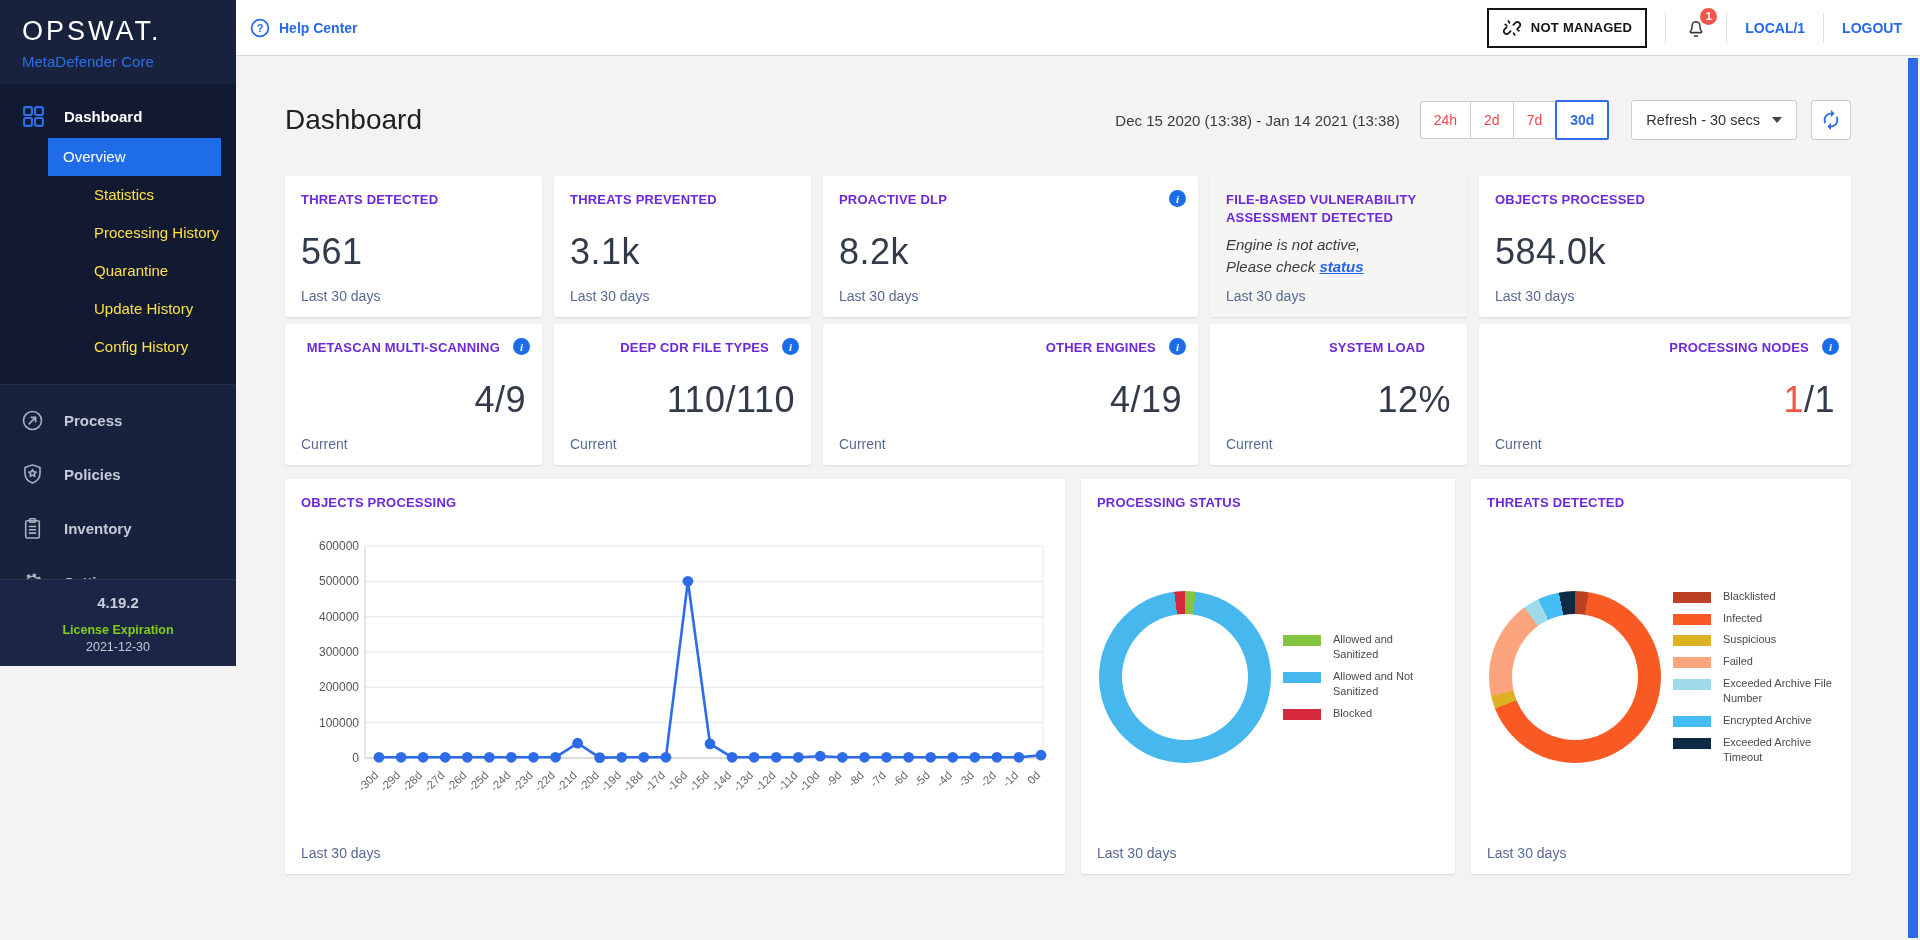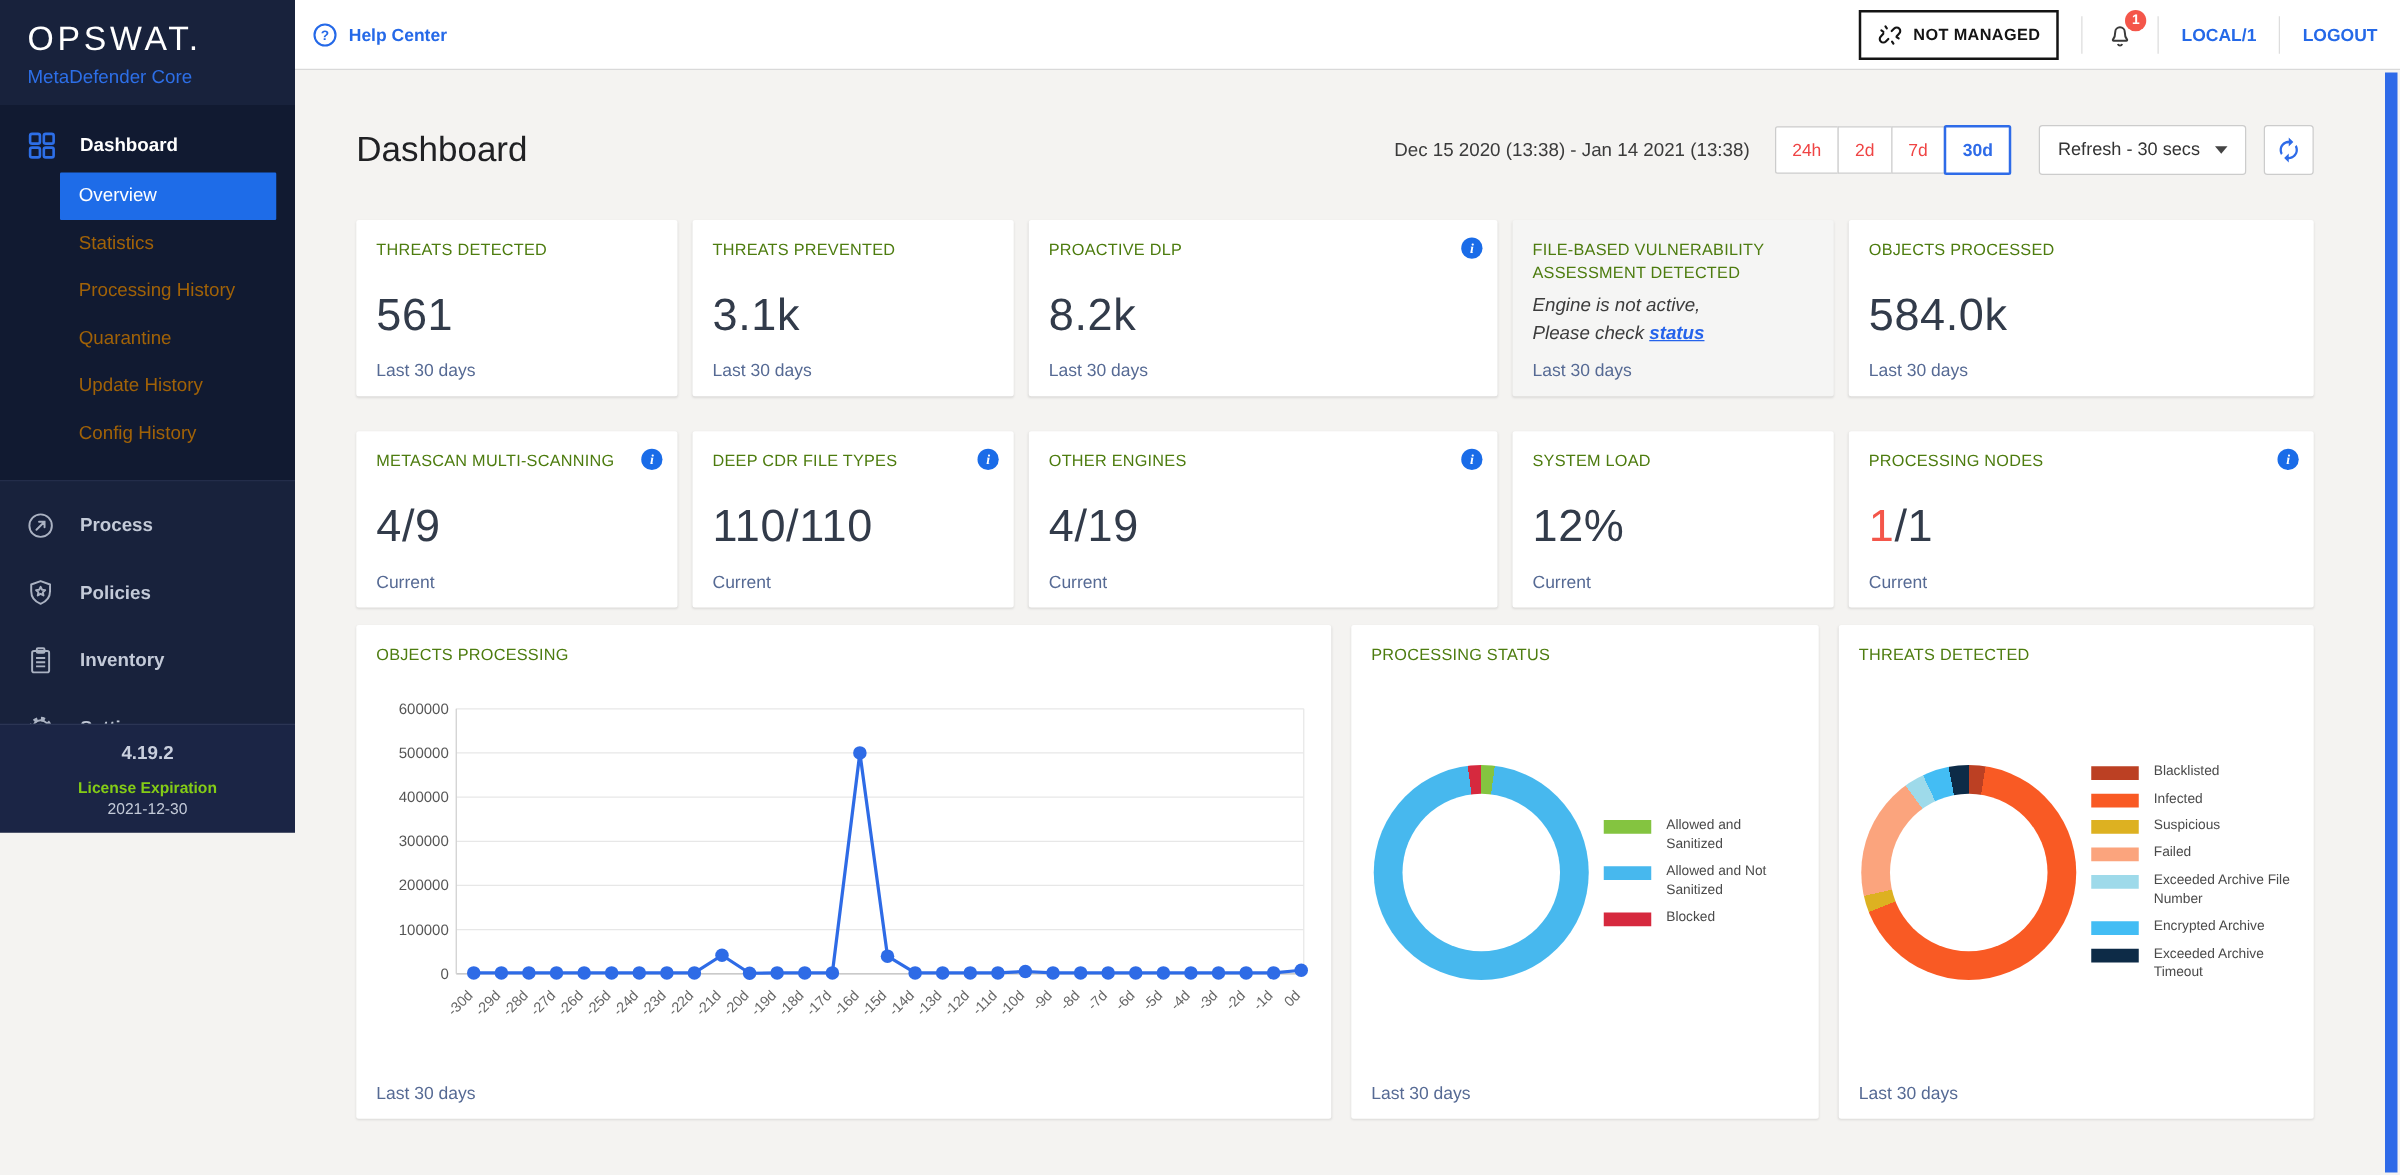--- a/index.html
+++ b/index.html
@@ -8,22 +8,22 @@
 
   
   .sidebar { position:absolute; left:0; top:0; width:236px; height:666px;
     background:#18223c; color:#c6cdda; z-index:5; }
   .logo-block { padding:16px 22px 14px 22px; background:#18223c; }
   .logo-main { color:#fff; font-size:27px; letter-spacing:3px; font-weight:300; }
   .logo-sub { color:#2d6fe8; font-size:15px; margin-top:6px; }
   .nav-group-dash { background:#111a31; padding:10px 0 18px 0; }
   .nav-head { display:flex; align-items:center; height:44px; padding-left:22px; cursor:pointer; }
   .nav-head .nav-label { color:#fff; font-weight:bold; font-size:15px; margin-left:19px; }
-  .subitem { height:38px; line-height:38px; padding-left:63px; font-size:15px;
-    color:#a16207; cursor:pointer; }
+  .subitem { height:38px; line-height:38px; padding-left:94px; font-size:15px;
+    color:#fde047; cursor:pointer; }
   .subitem.active { background:#1e6ce8; color:#fff; margin:0 15px 0 48px;
     padding-left:15px; border-radius:1px; }
   .nav-group-main { background:#18223c; border-top:1px solid #232d4a; padding-top:8px; }
   .mainitem { display:flex; align-items:center; height:54px; padding-left:21px; cursor:pointer;text-align:center; }
   .mainitem .nav-label { color:#c3cad8; font-weight:bold; font-size:15px; margin-left:20px; }
   .icon-slot { width:23px; height:23px; display:inline-flex; align-items:center; justify-content:center; }
   .version-block { position:absolute; bottom:0; left:0; width:236px; background:#1b2545;
     border-top:1px solid #2b3554; text-align:center; padding:14px 0 12px 0; }
   .version-num { font-weight:bold; font-size:15px; color:#c9cfdd; }
   .license-label { font-weight:bold; font-size:12.5px; color:#84cc16; margin-top:12px; }
@@ -67,26 +67,26 @@
     font-size:14.5px; color:#333; cursor:pointer; }
   .caret { width:0; height:0; border-left:5px solid transparent; border-right:5px solid transparent;
     border-top:6px solid #444; }
   .refresh-btn { width:40px; height:40px; background:#fff; border:1px solid #ccc;
     border-radius:3px; margin-left:14px; display:flex; align-items:center; justify-content:center;
     cursor:pointer; }
 
   
   .cards-row { display:grid; grid-template-columns:257px 257px 375px 257px 1fr;
     column-gap:12px; margin-top:35px; }
-  .cards-row + .cards-row { margin-top:28px; }
+  .cards-row + .cards-row { margin-top:7px;text-align:right; }
   .card { background:#fff; border-radius:2px; box-shadow:0 1px 2px rgba(0,0,0,.10);
     position:relative; }
   .stat-card { height:141px; padding:15px 16px; }
   .stat-card.disabled { background:#f5f5f4; }
-  .card-title { font-size:13px; font-weight:normal; color:#4d7c0f; letter-spacing:.2px;
+  .card-title { font-size:13px; font-weight:bold; color:#6d28d9; letter-spacing:.2px;
     line-height:1.35; padding-right:26px; }
   .info-icon { position:absolute; top:14px; right:12px; width:17px; height:17px;
     background:#1a6ce8; color:#fff; border-radius:50%; font-size:11px; font-weight:bold;
     display:flex; align-items:center; justify-content:center; cursor:pointer;
     font-family:"Liberation Serif",serif; font-style:italic; }
   .stat-value { font-size:36px; color:#323b4a; margin-top:22px; letter-spacing:.5px; }
   .stat-value .accent { color:#f4564a; }
   .stat-caption { position:absolute; left:16px; bottom:13px; font-size:14px; color:#566a94; }
   .engine-msg { font-style:italic; font-size:15px; color:#3c3c3c; margin-top:8px; line-height:1.45; }
   .engine-msg a { color:#2563eb; font-weight:bold; text-decoration:underline; cursor:pointer; }

